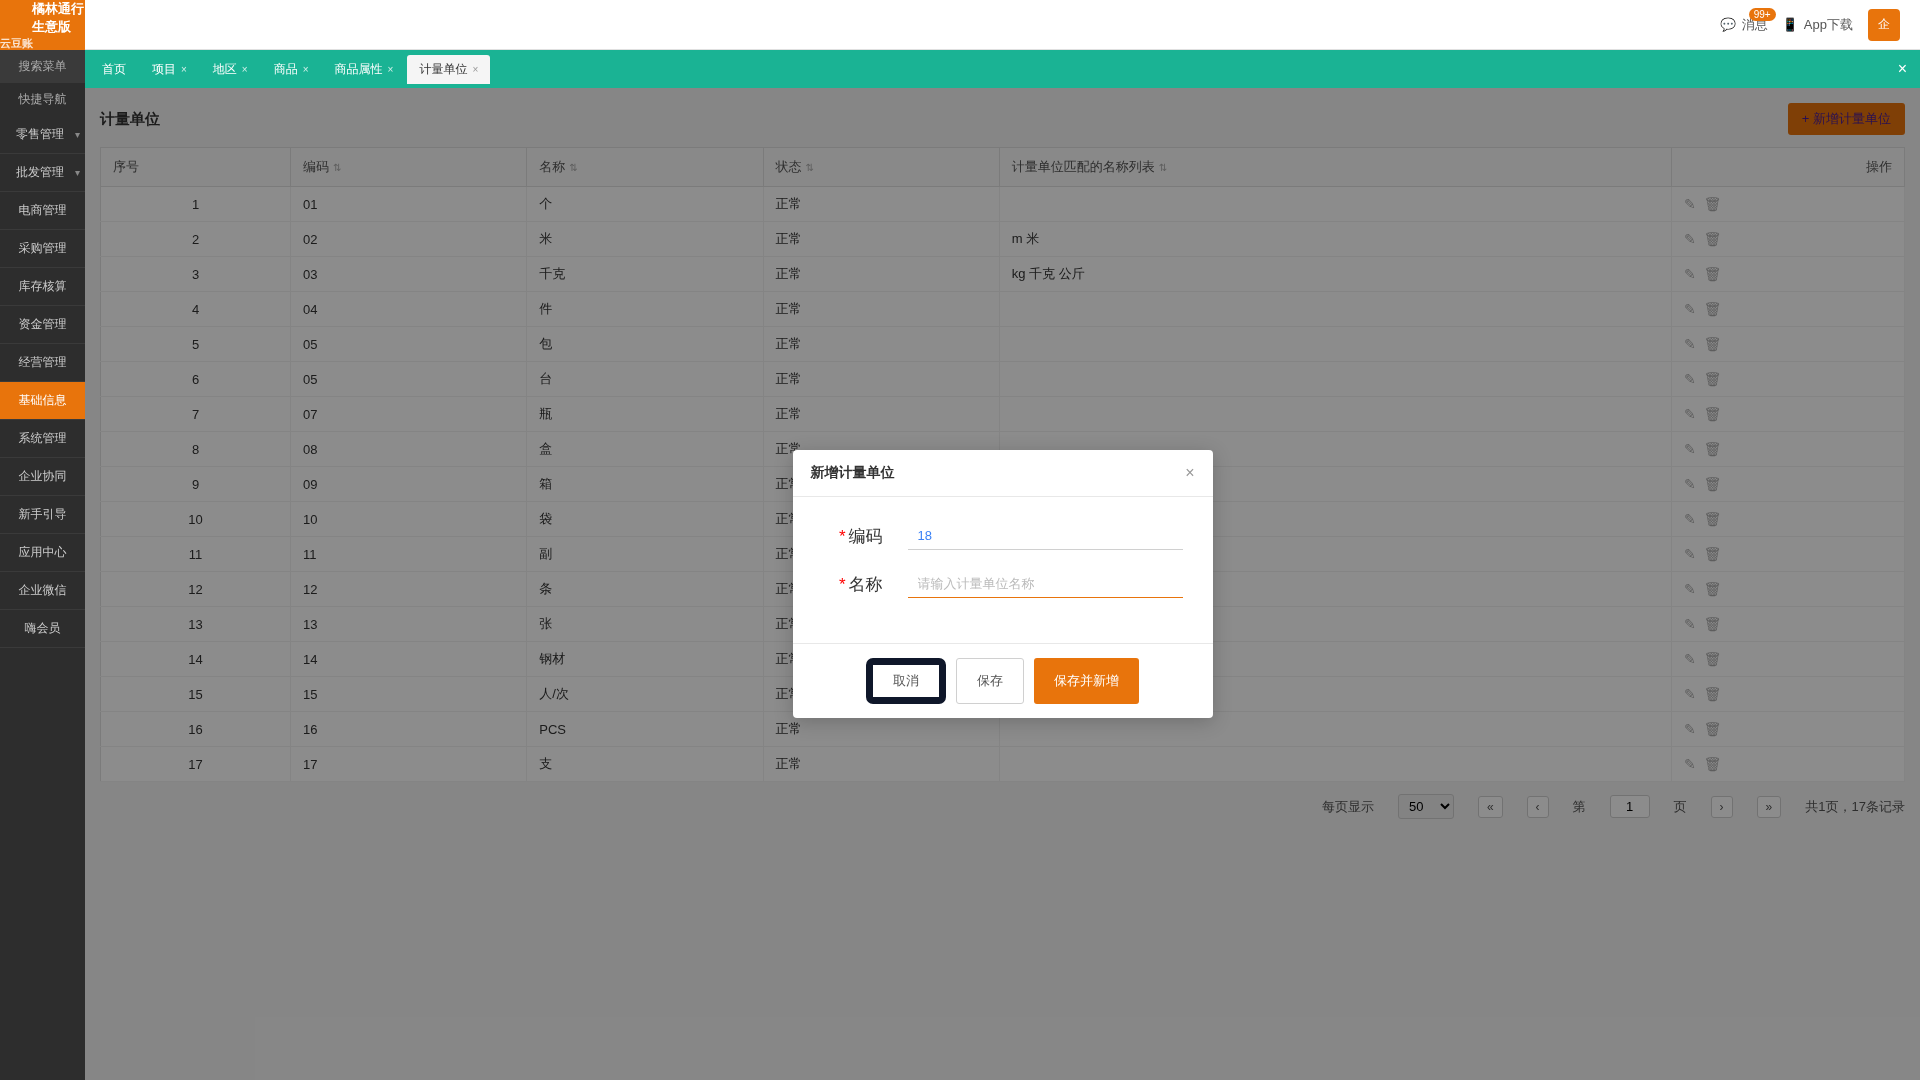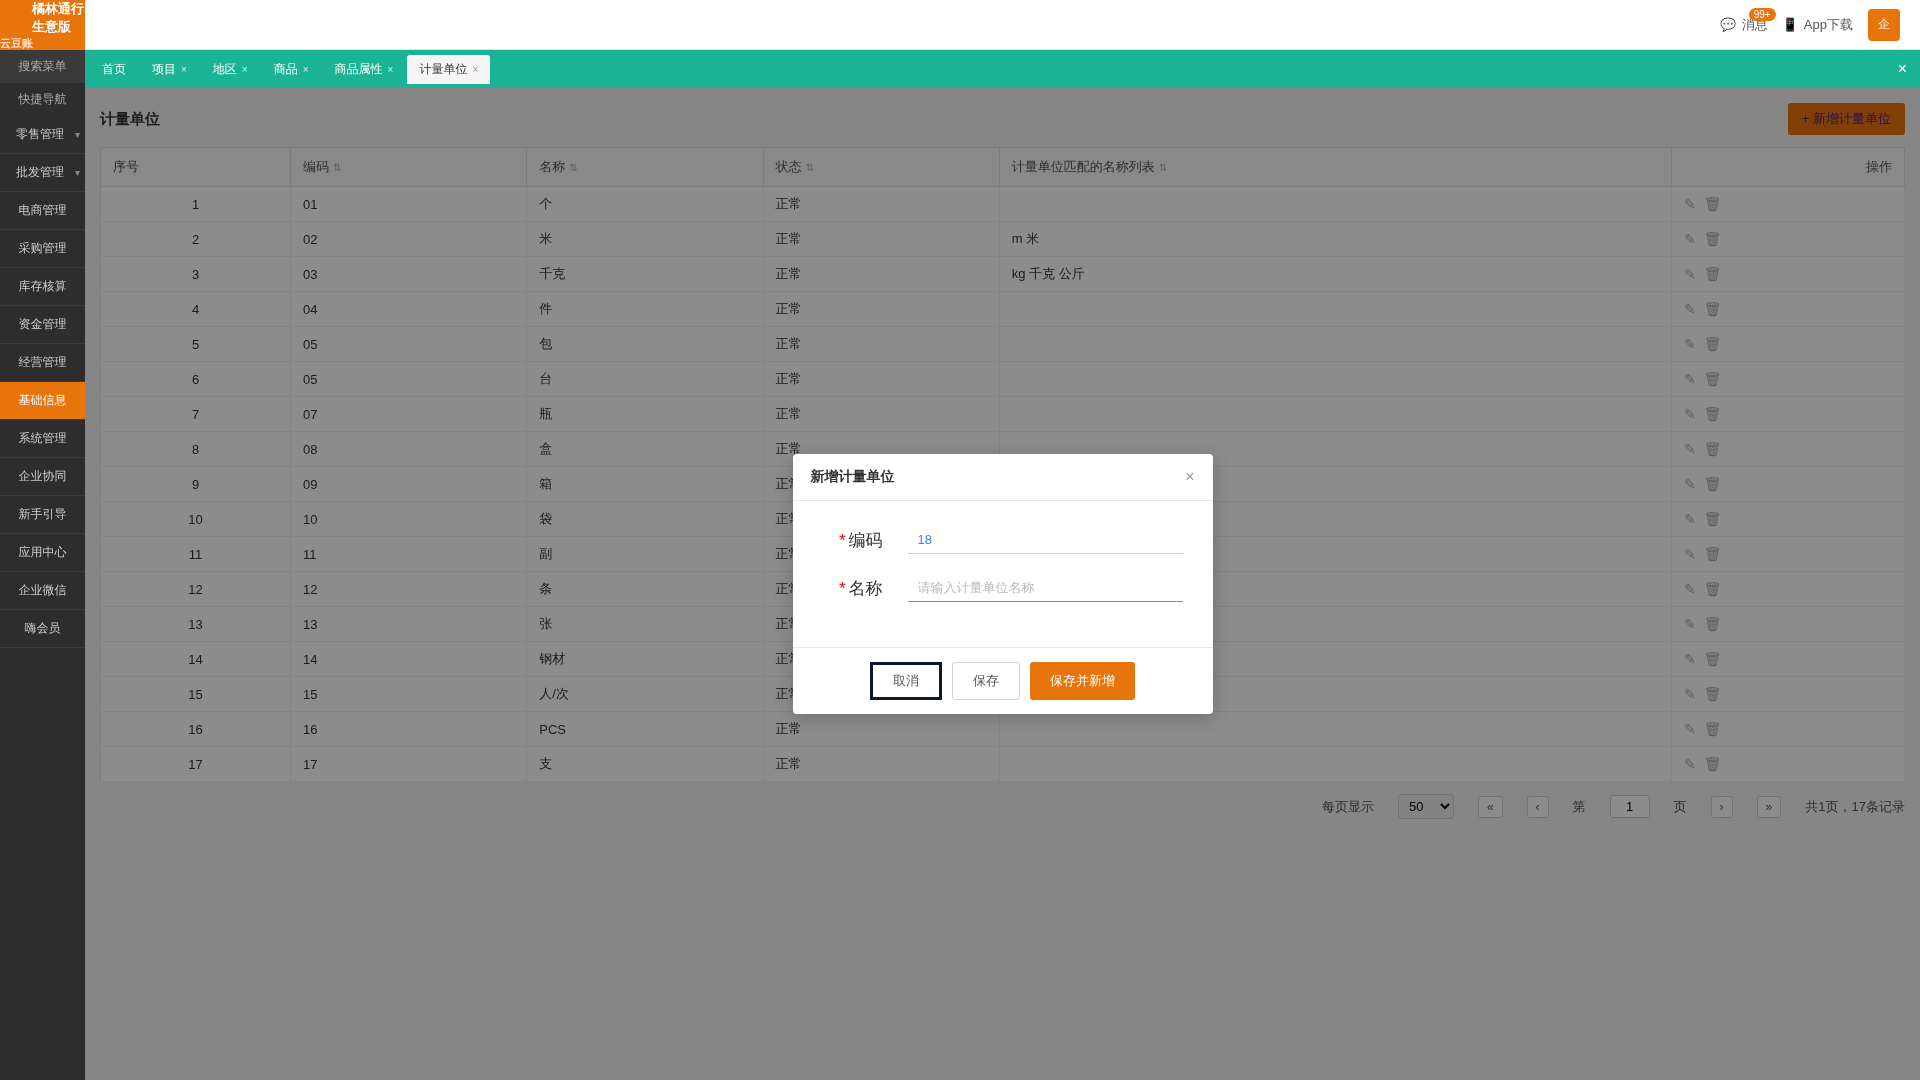--- a/index.html
+++ b/index.html
@@ -318,22 +318,22 @@
     }
     .modal-footer {
       padding: 14px 18px;
       border-top: 1px solid #e8e8e8;
       display: flex;
       justify-content: center;
       gap: 10px;
     }
     .btn-cancel {
       padding: 7px 20px;
-      border: 3px solid #0f172a;
-      border-radius: 0;
+      border: 7px solid #0f172a;
+      border-radius: 7px;
       background: white;
       color: #555;
       cursor: pointer;
       font-size: 13px;
     }
     .btn-save {
       padding: 7px 20px;
       border: 1px solid #d0d0d0;
       border-radius: 3px;
       background: white;

